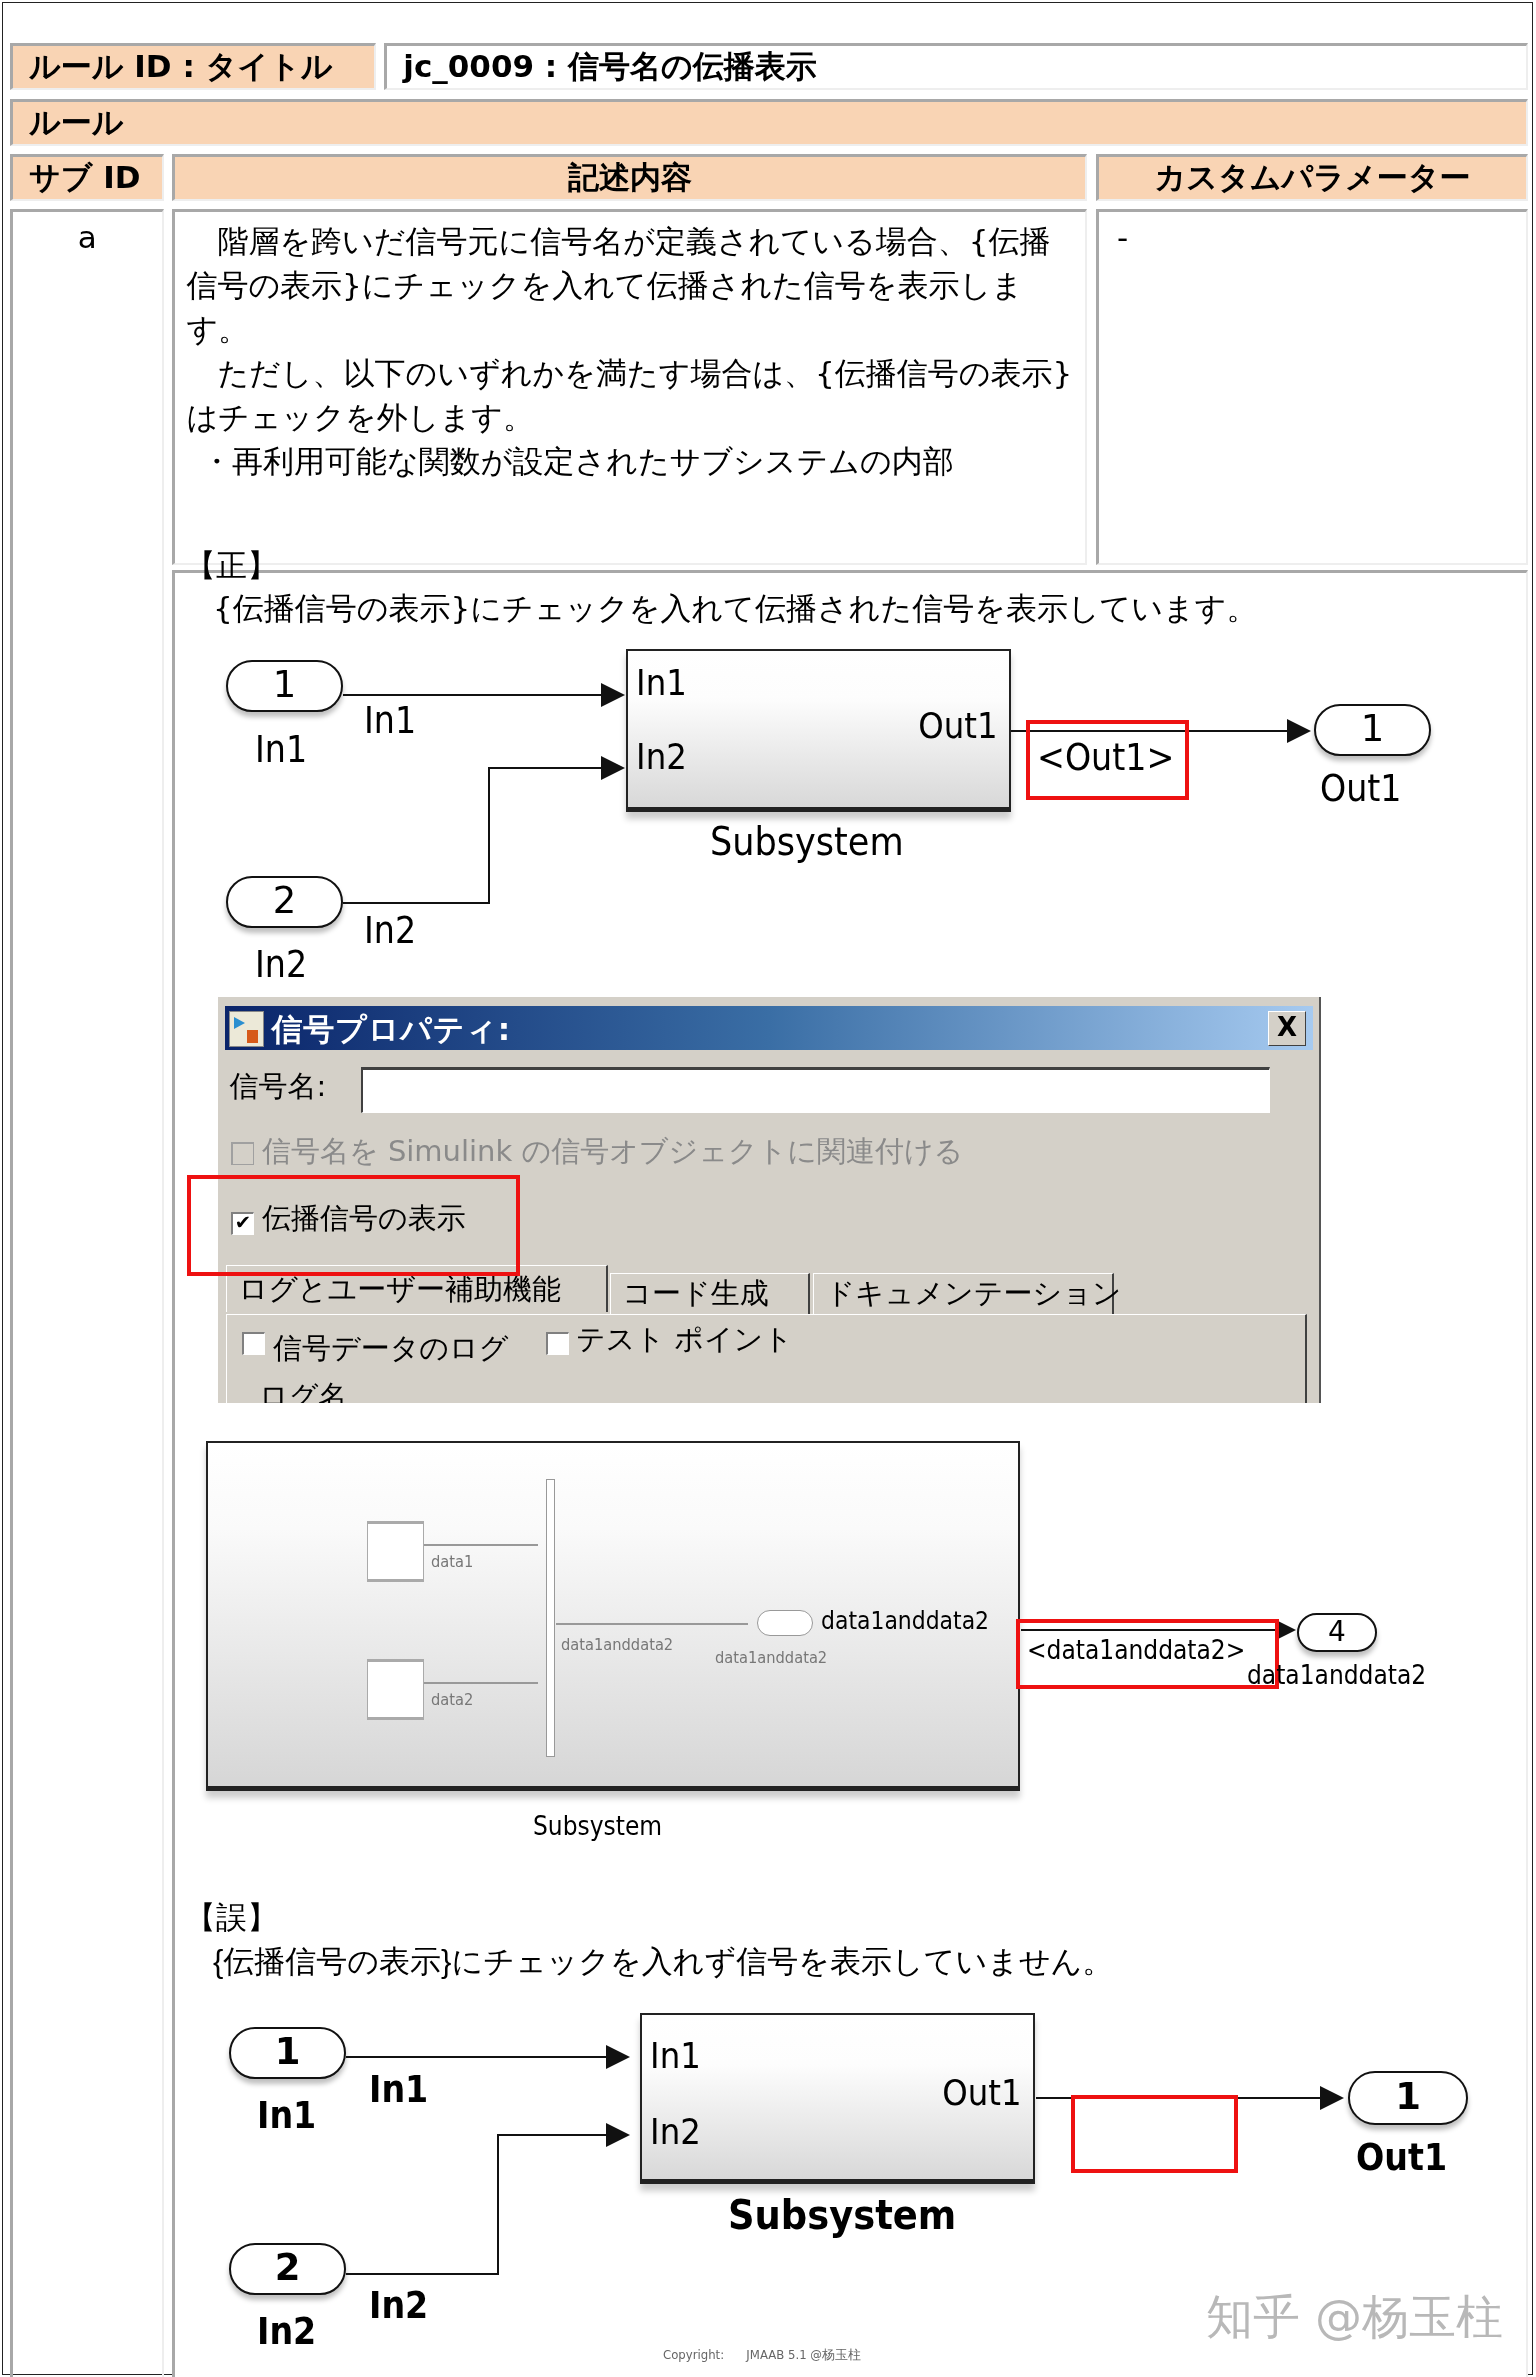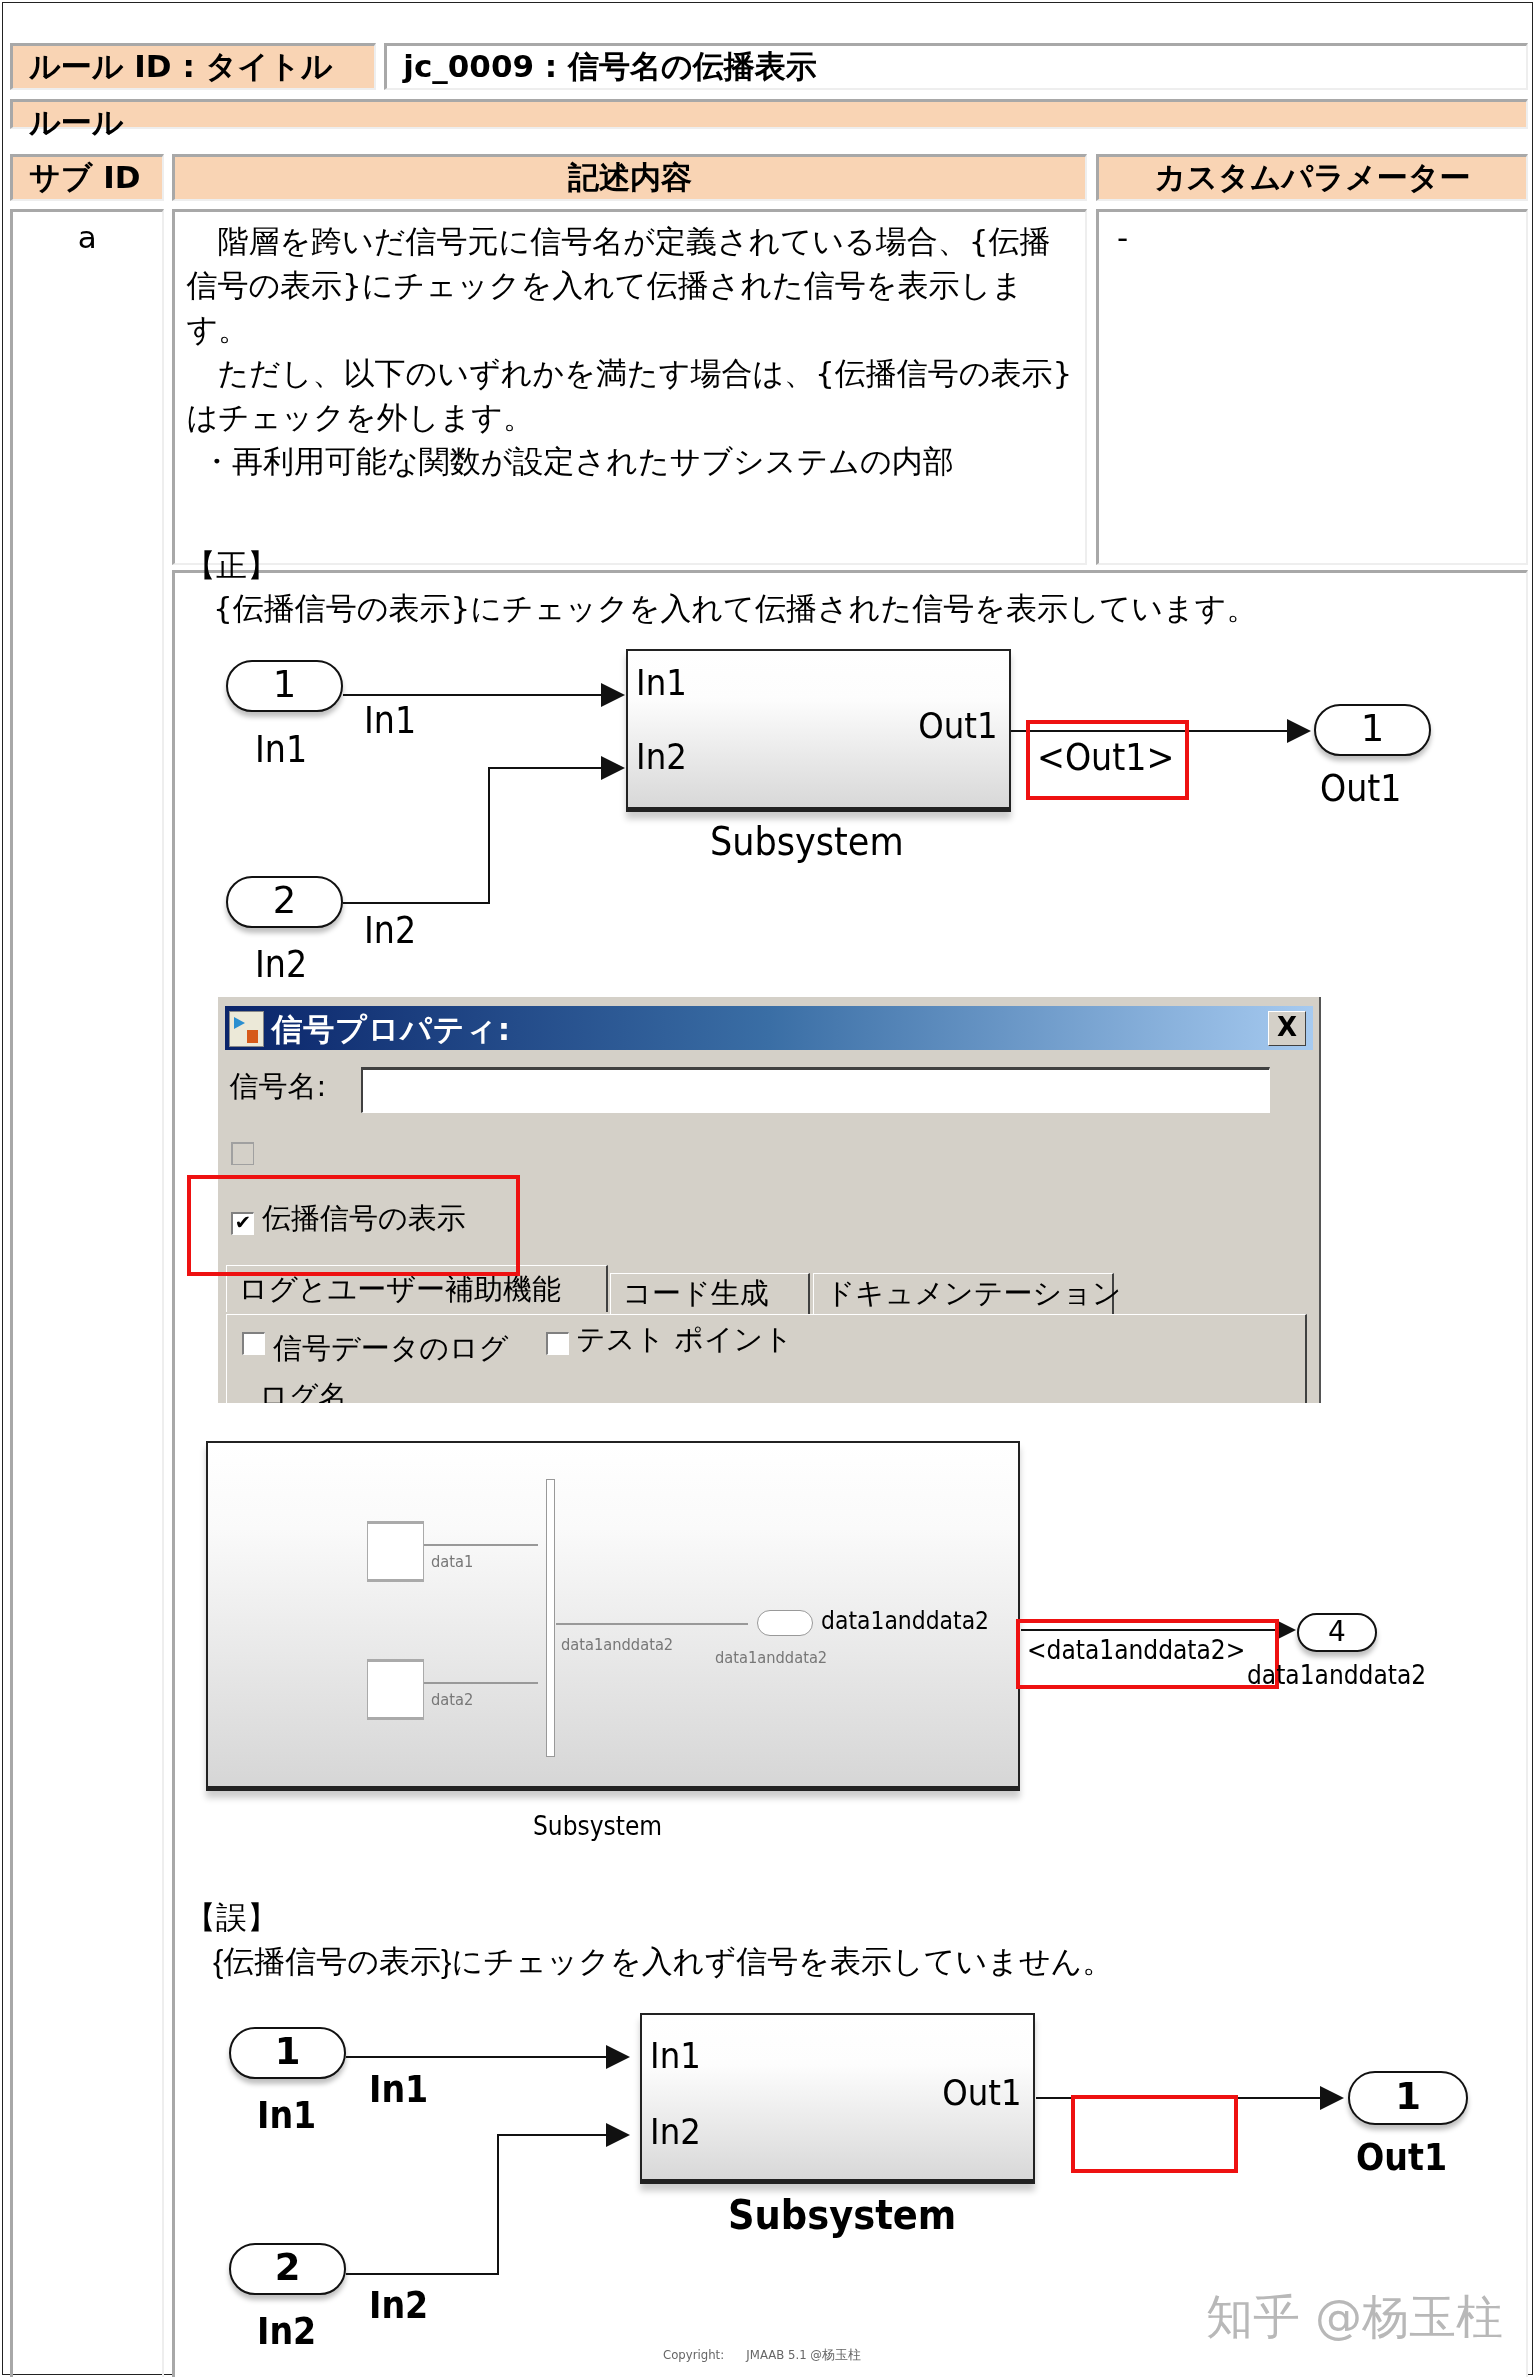--- a/index.html
+++ b/index.html
@@ -45,21 +45,21 @@
   .watermark { position:absolute; color:#b8b8b8; font-size:47px; white-space:nowrap; }
 </style>
 </head>
 <body>
 
 <div class="frame"></div>
 
 <div class="cell peach hdr" style="left:9.8px;top:11.4px;width:366px;height:47px;">ルール ID : タイトル</div>
 <div class="cell hdr" style="left:384px;top:11.4px;width:1144px;height:47px;background:#fff;">jc_0009 : 信号名の伝播表示</div>
 
-<div class="cell peach hdr" style="left:9.8px;top:67px;width:1518px;height:30px;">ルール</div>
+<div class="cell peach hdr" style="left:9.8px;top:67px;width:1518px;height:47px;">ルール</div>
 
 <div class="cell peach hdr" style="left:9.8px;top:122px;width:154px;height:47px;">サブ ID</div>
 <div class="cell peach hdr center" style="left:172px;top:122px;width:915px;height:47px;">記述内容</div>
 <div class="cell peach hdr center" style="left:1096px;top:122px;width:432px;height:47px;">カスタムパラメーター</div>
 
 <div class="cell" style="left:9.8px;top:177px;width:154px;height:2193px;text-align:center;font-size:31px;padding-top:6.5px;">
   <span>a</span>
 </div>
 <div class="cell body-text" style="left:172px;top:177px;width:915px;height:356px;">
   <div class="ind">階層を跨いだ信号元に信号名が定義されている場合、{伝播信号の表示}にチェックを入れて伝播された信号を表示します。</div>
@@ -113,20 +113,21 @@
     <div class="dlg-icon">
       <div style="position:absolute;left:3.3px;top:4.9px;width:0;height:0;border-top:6.5px solid transparent;border-bottom:6.5px solid transparent;border-left:11.4px solid #2a8fd0;"></div>
       <div style="position:absolute;left:16.3px;top:18px;width:11.4px;height:13px;background:#d65a1a;"></div>
     </div>
     <div class="dlg-title-text">信号プロパティ:</div>
     <div class="dlg-close"><span>X</span></div>
   </div>
   <div class="dlg-lbl" style="left:11.4px;top:70px;">信号名:</div>
   <input type="text" style="position: absolute; left: 143px; top: 70px; width: 909px; height: 46px; box-sizing: border-box; border-width: 3.3px 1.6px 1.6px 2.4px; border-style: solid; border-color: rgb(64, 64, 64) rgb(255, 255, 255) rgb(255, 255, 255) rgb(64, 64, 64); background: rgb(255, 255, 255);" value="">
   <div class="chk" style="left:13px;top:145px;border-color:#a0a0a0;background:#d4d0c8;"></div>
+  <div class="dlg-lbl" style="left:44px;top:135px;color:#8a8a8a;">信号名を Simulink の信号オブジェクトに関連付ける</div>
   <div class="chk" style="left:13px;top:215px;"><span>✔</span></div>
   <div class="dlg-lbl" style="left:44px;top:202px;">伝播信号の表示</div>
   <div class="tab" style="left:8.1px;top:268px;width:382px;">ログとユーザー補助機能</div>
   <div class="tab" style="left:392px;top:276px;width:200px;height:41px;line-height:39px;">コード生成</div>
   <div class="tab" style="left:595px;top:276px;width:301px;height:41px;line-height:39px;">ドキュメンテーション</div>
   <div style="position:absolute;left:8.1px;top:317px;width:1078px;height:98px;border-left:1.6px solid #fff;border-right:2.4px solid #404040;border-top:1.6px solid #fff;"></div>
   <div class="chk" style="left:24.4px;top:335px;"></div>
   <div class="dlg-lbl" style="left:55px;top:332px;">信号データのログ</div>
   <div class="chk" style="left:328px;top:335px;"></div>
   <div class="dlg-lbl" style="left:358px;top:323px;">テスト ポイント</div>

